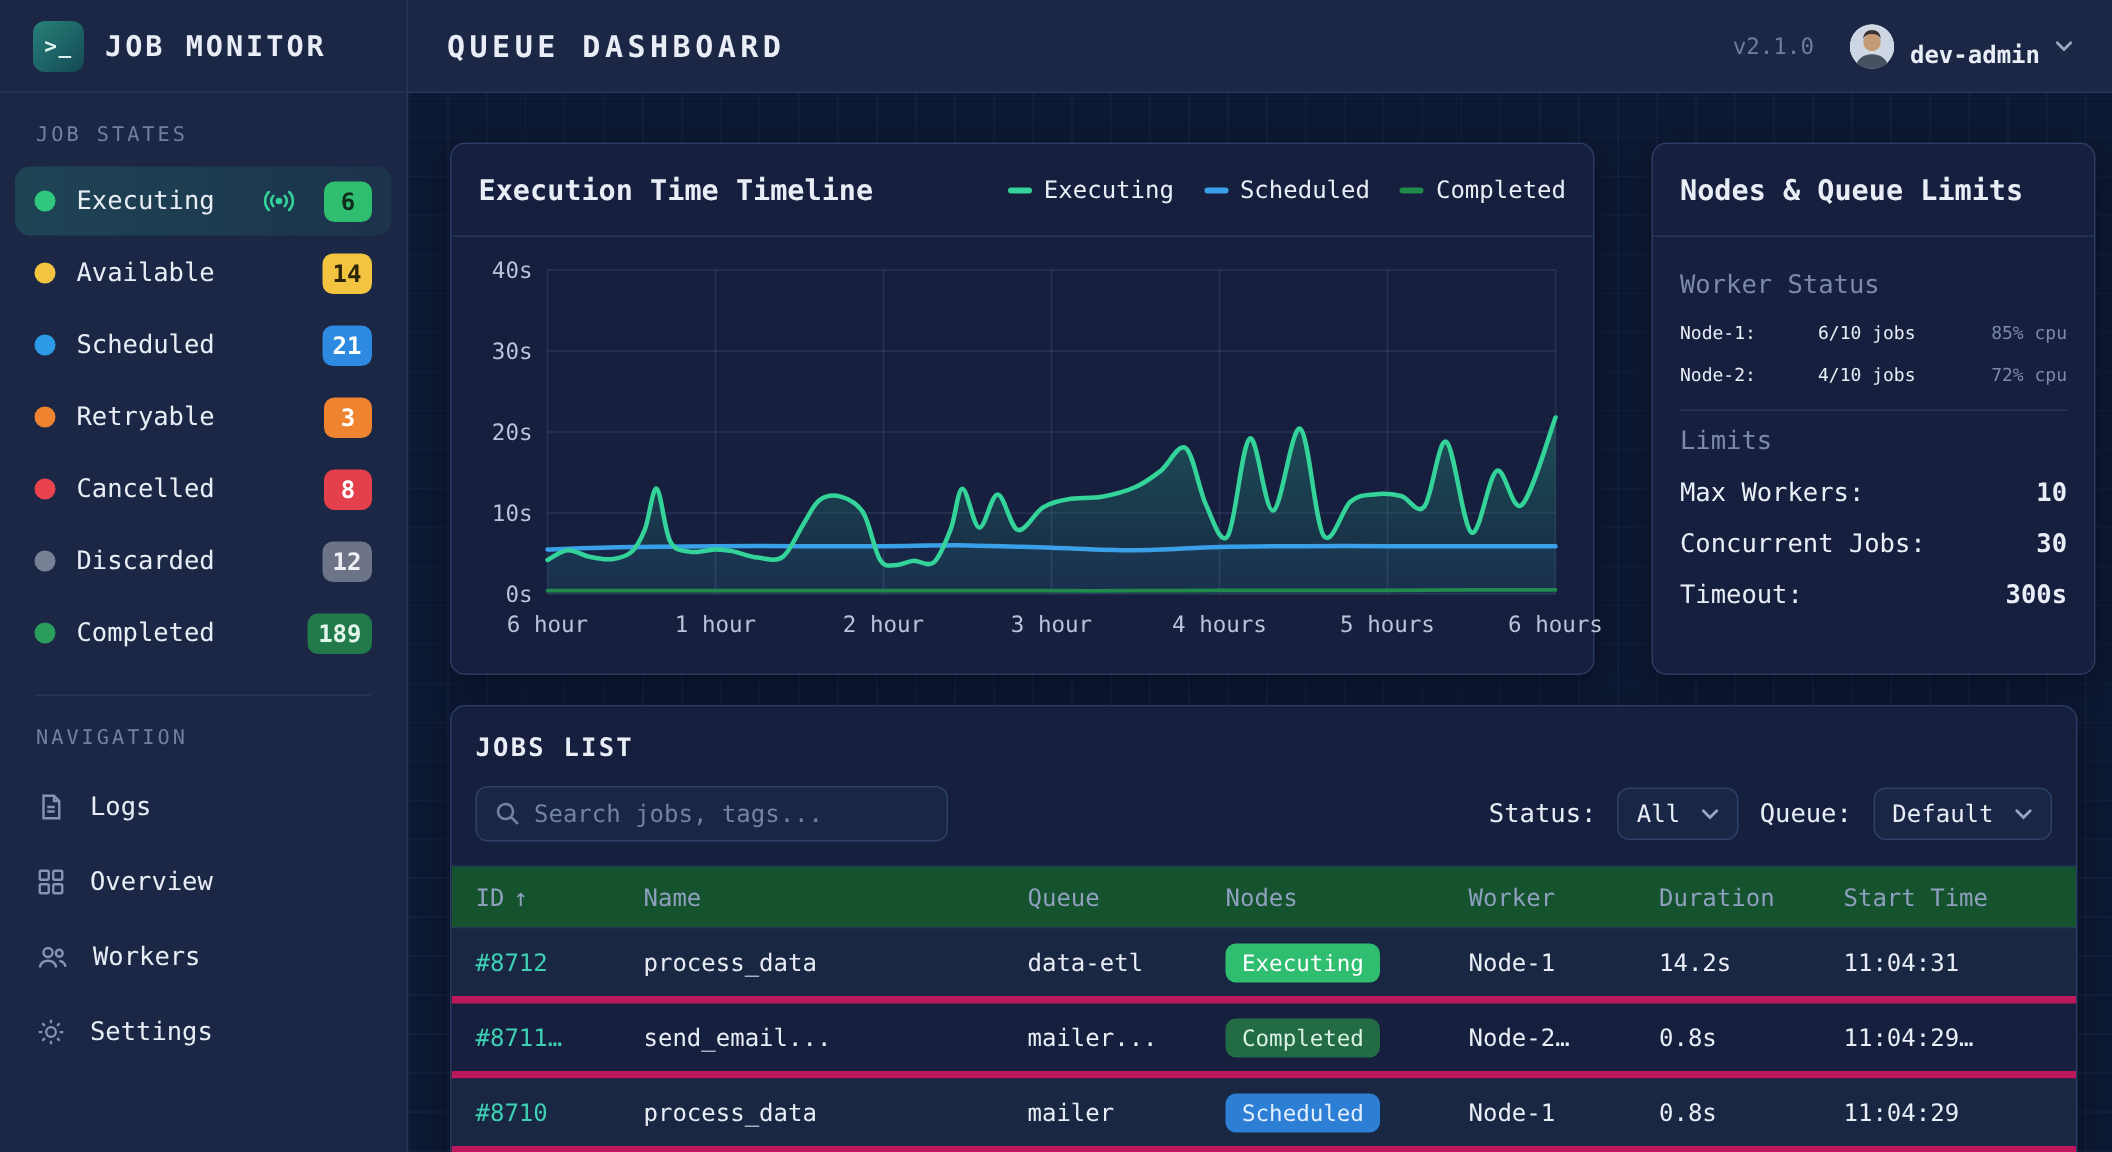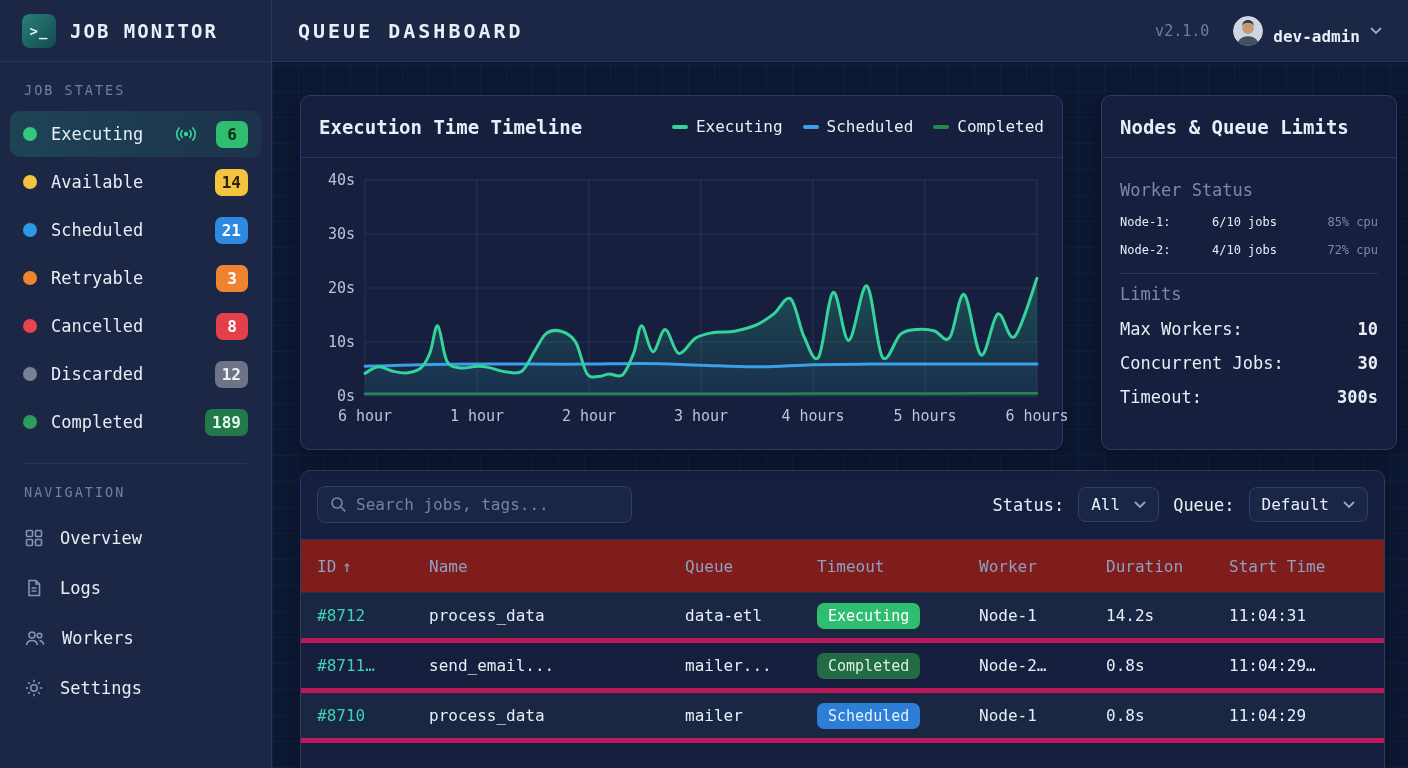--- a/index.html
+++ b/index.html
@@ -68,21 +68,21 @@
 .jobs-head{padding:18px 16px 0;}
 .jobs-title{font-size:17px;letter-spacing:1.5px;font-weight:600;}
 .jobs-controls{display:flex;align-items:center;padding:15px 16px 16px;}
 .search-box{width:315px;height:37px;border:1px solid #2e3f68;border-radius:8px;background:#1a2646;display:flex;align-items:center;padding:0 12px;gap:9px;}
 .search-box input{flex:1;background:transparent;border:none;outline:none;color:#fef9c3;font:inherit;font-size:16px;}
 .search-box input::placeholder{color:#7283a3;}
 .filters{margin-left:auto;display:flex;align-items:center;gap:14px;}
 .filter-label{font-size:17px;}
 .select{height:35px;border:1px solid #2e3f68;border-radius:8px;background:#1a2646;display:flex;align-items:center;gap:14px;padding:0 12px;font-size:16px;cursor:pointer;}
 
-.table-header{display:grid;grid-template-columns:112px 256px 132px 162px 127px 123px 1fr;height:54px;align-items:center;background:#7f1d1d;border-top:1px solid #26345a;border-bottom:1px solid #26345a;padding:0 16px;color:#8fa0bf;font-size:16px;}
+.table-header{display:grid;grid-template-columns:112px 256px 132px 162px 127px 123px 1fr;height:42px;align-items:center;background:#14532d;border-top:1px solid #26345a;border-bottom:1px solid #26345a;padding:0 16px;color:#8fa0bf;font-size:16px;}
 .trow{display:grid;grid-template-columns:112px 256px 132px 162px 127px 123px 1fr;height:50px;align-items:center;padding:0 16px;border-bottom:5px solid #be185d;font-size:16px;cursor:pointer;}
 .trow.alt{background:#192743;}
 .id-link{color:#3fd0b4;}
 .tbadge{display:inline-block;padding:4px 11px;border-radius:7px;font-size:15px;}
 .sort-arrow{margin-left:6px;}
 </style>
 </head>
 <body>
 
 <div class="topbar">
@@ -166,37 +166,37 @@
           <span class="state-label">Completed</span>
           <span class="badge ml" style="background:#227a4a;color:#e2f5ea">189</span>
         </div>
       </div>
     <div class="side-divider"></div>
     <div class="section-label">NAVIGATION</div>
     <div class="nav">
         <div class="nav-item">
           <span class="nicon">
             <svg width="20" height="20" viewBox="0 0 20 20" fill="none" stroke="currentColor" stroke-width="1.6">
+              <path d="M5 2.5h7l3.5 3.5v11.5H5z"></path>
+              <path d="M12 2.5V6h3.5"></path>
+              <path d="M7.5 10h5M7.5 13h5"></path>
+            </svg>
+          </span>
+          <span class="nav-label">Logs</span>
+        </div>
+        <div class="nav-item">
+          <span class="nicon">
+            <svg width="20" height="20" viewBox="0 0 20 20" fill="none" stroke="currentColor" stroke-width="1.6">
               <rect x="2.5" y="2.5" width="6" height="6" rx="1"></rect>
               <rect x="11.5" y="2.5" width="6" height="6" rx="1"></rect>
               <rect x="2.5" y="11.5" width="6" height="6" rx="1"></rect>
               <rect x="11.5" y="11.5" width="6" height="6" rx="1"></rect>
             </svg>
           </span>
           <span class="nav-label">Overview</span>
-        </div>
-        <div class="nav-item">
-          <span class="nicon">
-            <svg width="20" height="20" viewBox="0 0 20 20" fill="none" stroke="currentColor" stroke-width="1.6">
-              <path d="M5 2.5h7l3.5 3.5v11.5H5z"></path>
-              <path d="M12 2.5V6h3.5"></path>
-              <path d="M7.5 10h5M7.5 13h5"></path>
-            </svg>
-          </span>
-          <span class="nav-label">Logs</span>
         </div>
         <div class="nav-item">
           <span class="nicon">
             <svg width="22" height="20" viewBox="0 0 22 20" fill="none" stroke="currentColor" stroke-width="1.6">
               <circle cx="8" cy="7" r="3"></circle>
               <path d="M2.5 17c.5-3 2.5-4.5 5.5-4.5s5 1.5 5.5 4.5"></path>
               <circle cx="15.5" cy="7.5" r="2.3"></circle>
               <path d="M15.5 12.6c2.3.2 3.7 1.6 4.2 3.9"></path>
             </svg>
           </span>
@@ -308,20 +308,23 @@
               <div class="limit-row">
                 <span>Timeout:</span>
                 <span class="limit-value">300s</span>
               </div>
             </div>
         </div>
       </div>
     </div>
 
     <div class="card jobs-card">
+      <div class="jobs-head">
+        <div class="jobs-title">JOBS LIST</div>
+      </div>
       <div class="jobs-controls">
         <div class="search-box">
           <span style="display:flex;">
             <svg width="17" height="17" viewBox="0 0 17 17" fill="none" stroke="#7283a3" stroke-width="1.7">
                 <circle cx="7" cy="7" r="5"></circle>
                 <path d="M11 11l4.3 4.3"></path>
               </svg>
           </span>
           <input type="text" placeholder="Search jobs, tags..." style="">
         </div>
@@ -343,21 +346,21 @@
                   <path d="M1.5 1.5L6 6l4.5-4.5"></path>
                 </svg>
             </span>
           </div>
         </div>
       </div>
       <div class="table-header">
           <div>ID<span class="sort-arrow">↑</span></div>
           <div>Name</div>
           <div>Queue</div>
-          <div>Timeout</div>
+          <div>Nodes</div>
           <div>Worker</div>
           <div>Duration</div>
           <div>Start Time</div>
         </div>
       <div>
           <div class="trow alt">
             <div><span class="id-link">#8712</span></div>
             <div>process_data</div>
             <div>data-etl</div>
             <div><span class="tbadge" style="background:#2fbe70;color:#ffffff">Executing</span></div>

